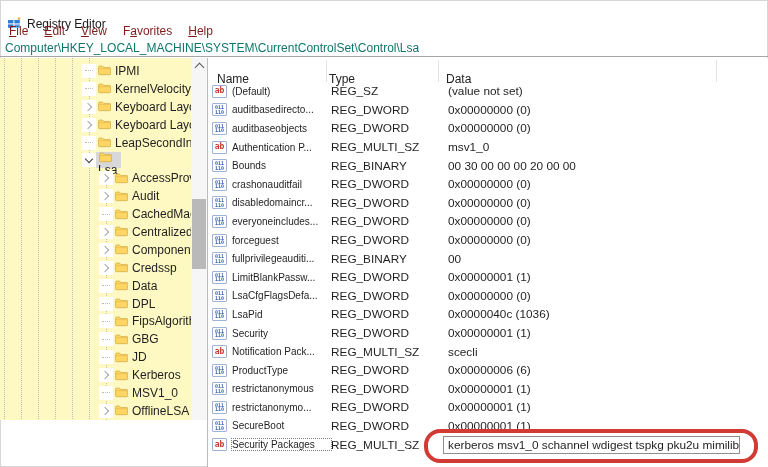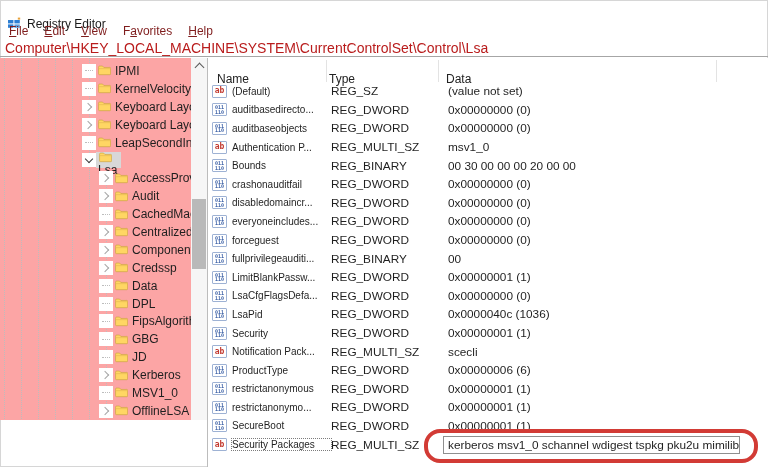--- a/index.html
+++ b/index.html
@@ -9,25 +9,25 @@
   
   .titlebar{position:absolute;left:0;top:13px;width:100%;height:22px;display:flex;align-items:center;}
   .appicon{width:14px;height:14px;margin:0 6px 0 7px;display:inline-flex;}
   .title{font-size:12px;color:#191919;}
   
   .menubar{position:absolute;left:0;top:22px;width:100%;height:18px;display:flex;align-items:center;padding-left:1px;}
   .menu-item{font-size:12px;color:#7f1d1d;padding:1px 8px;cursor:default;}
   .menu-item .u{text-decoration:underline;}
   
   .addressbar{position:absolute;left:0;top:40px;width:100%;height:16px;display:flex;align-items:center;}
-  .addressbar span{font-size:14px;color:#b91c1c;padding-left:5px;white-space:nowrap;}
+  .addressbar span{font-size:12px;color:#0f766e;padding-left:5px;white-space:nowrap;}
   
   .main{position:absolute;left:0;top:56px;width:768px;height:411px;border-top:1px solid #a6a6a6;box-sizing:content-box;}
   
-  .treepane{position:absolute;left:0;top:1px;width:207px;height:362px;overflow:hidden;background:#fca5a5;}
+  .treepane{position:absolute;left:0;top:1px;width:207px;height:362px;overflow:hidden;background:#fef9c3;}
   .vguide{position:absolute;top:0;height:387px;width:0;border-left:1px dotted #bdbdbd;}
   .vg1{left:4px}.vg2{left:21px}.vg3{left:38px}.vg4{left:55px}.vg5{left:72px}.vg6{left:89px}
   .vg7{left:106px;top:110px;height:268px;}
   .tree{position:absolute;left:0;top:4px;width:191px;overflow:hidden;}
   .titem{display:flex;align-items:center;height:17.9px;white-space:nowrap;}
   .level-1{padding-left:82px;}
   .level-2{padding-left:99px;}
   .slot{width:14px;height:14px;display:inline-flex;align-items:center;justify-content:center;flex-shrink:0;background:#fff;}
   .chev{display:inline-block;width:5px;height:5px;border-right:1.4px solid #a6a6a6;border-bottom:1.4px solid #a6a6a6;transform:rotate(-45deg);margin-left:-2px;}
   .expander-expanded .chev{border-color:#3c3c3c;transform:rotate(45deg);margin:-2px 0 0 0;}

